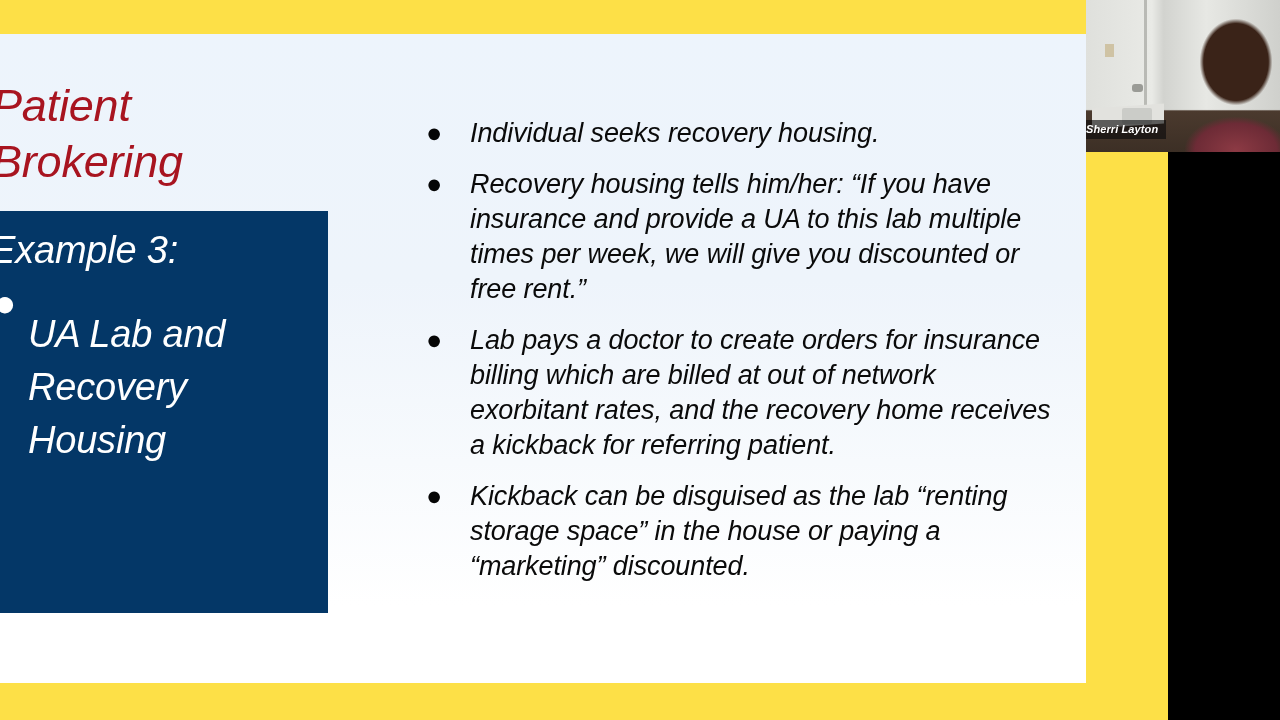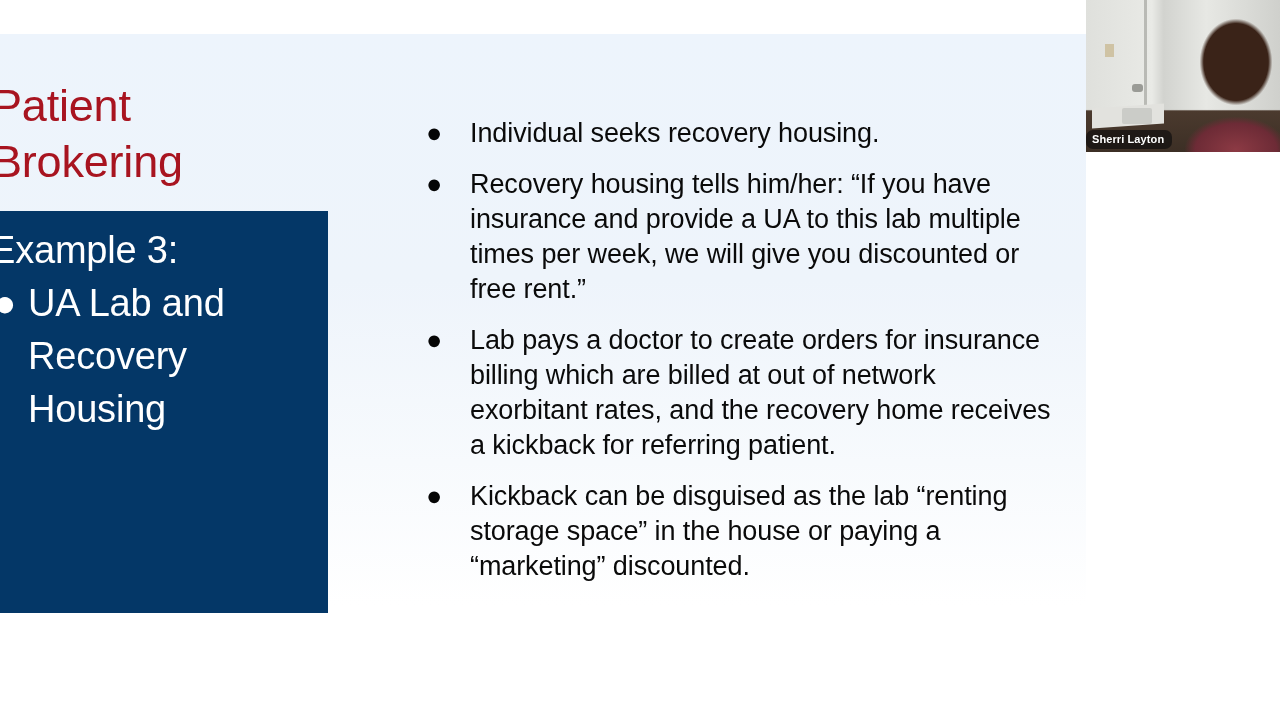--- a/index.html
+++ b/index.html
@@ -10,23 +10,24 @@
   body {
     width: 1280px;
     height: 720px;
     overflow: hidden;
     font-family: "Liberation Sans", sans-serif;
   }
 
   
   .video-frame {
     position: relative;
-    width: 1280px;
+    width: 1168px;
     height: 720px;
-    background: #ffffff;
+    background: #fde047;
+    font-style: italic;
   }
 
   
   .slide {
     position: absolute;
     left: 0px;
     top: 34px;
     width: 1086px;
     height: 649px;
     background: linear-gradient(to bottom, #edf4fc 0%, #eef4fb 38%, #f7fafd 66%, #ffffff 88%, #ffffff 100%);
@@ -89,20 +90,21 @@
     text-align: center;
   }
 
   .example-text {
     flex: 1 1 auto;
     color: #ffffff;
     font-size: 38px;
     line-height: 53px;
     font-weight: 400;
     letter-spacing: -0.2px;
+    margin-top: 31px;
   }
 
   
   .body-list {
     position: absolute;
     left: 418px;
     top: 82px;
     width: 640px;
   }
 
@@ -203,30 +205,29 @@
     top: 108px;
     width: 30px;
     height: 16px;
     border-radius: 2px;
     background: #cbccc8;
   }
 
   .webcam-name-band {
     position: absolute;
     left: 0px;
-    bottom: 3px;
-    padding: 2px 8px 3px 6px;
+    bottom: 13px;
+    padding: 2px 8px 3px 0;
     background: rgba(10, 10, 12, 0.62);
     color: #ffffff;
     font-size: 11px;
     line-height: 14px;
     font-weight: bold;
     letter-spacing: 0.1px;
     white-space: nowrap;
-    border-radius: 7px;
   }
 </style>
 </head>
 <body>
 
 <div class="video-frame">
 
   <div class="slide">
 
     <div class="slide-title">Patient Brokering</div>

